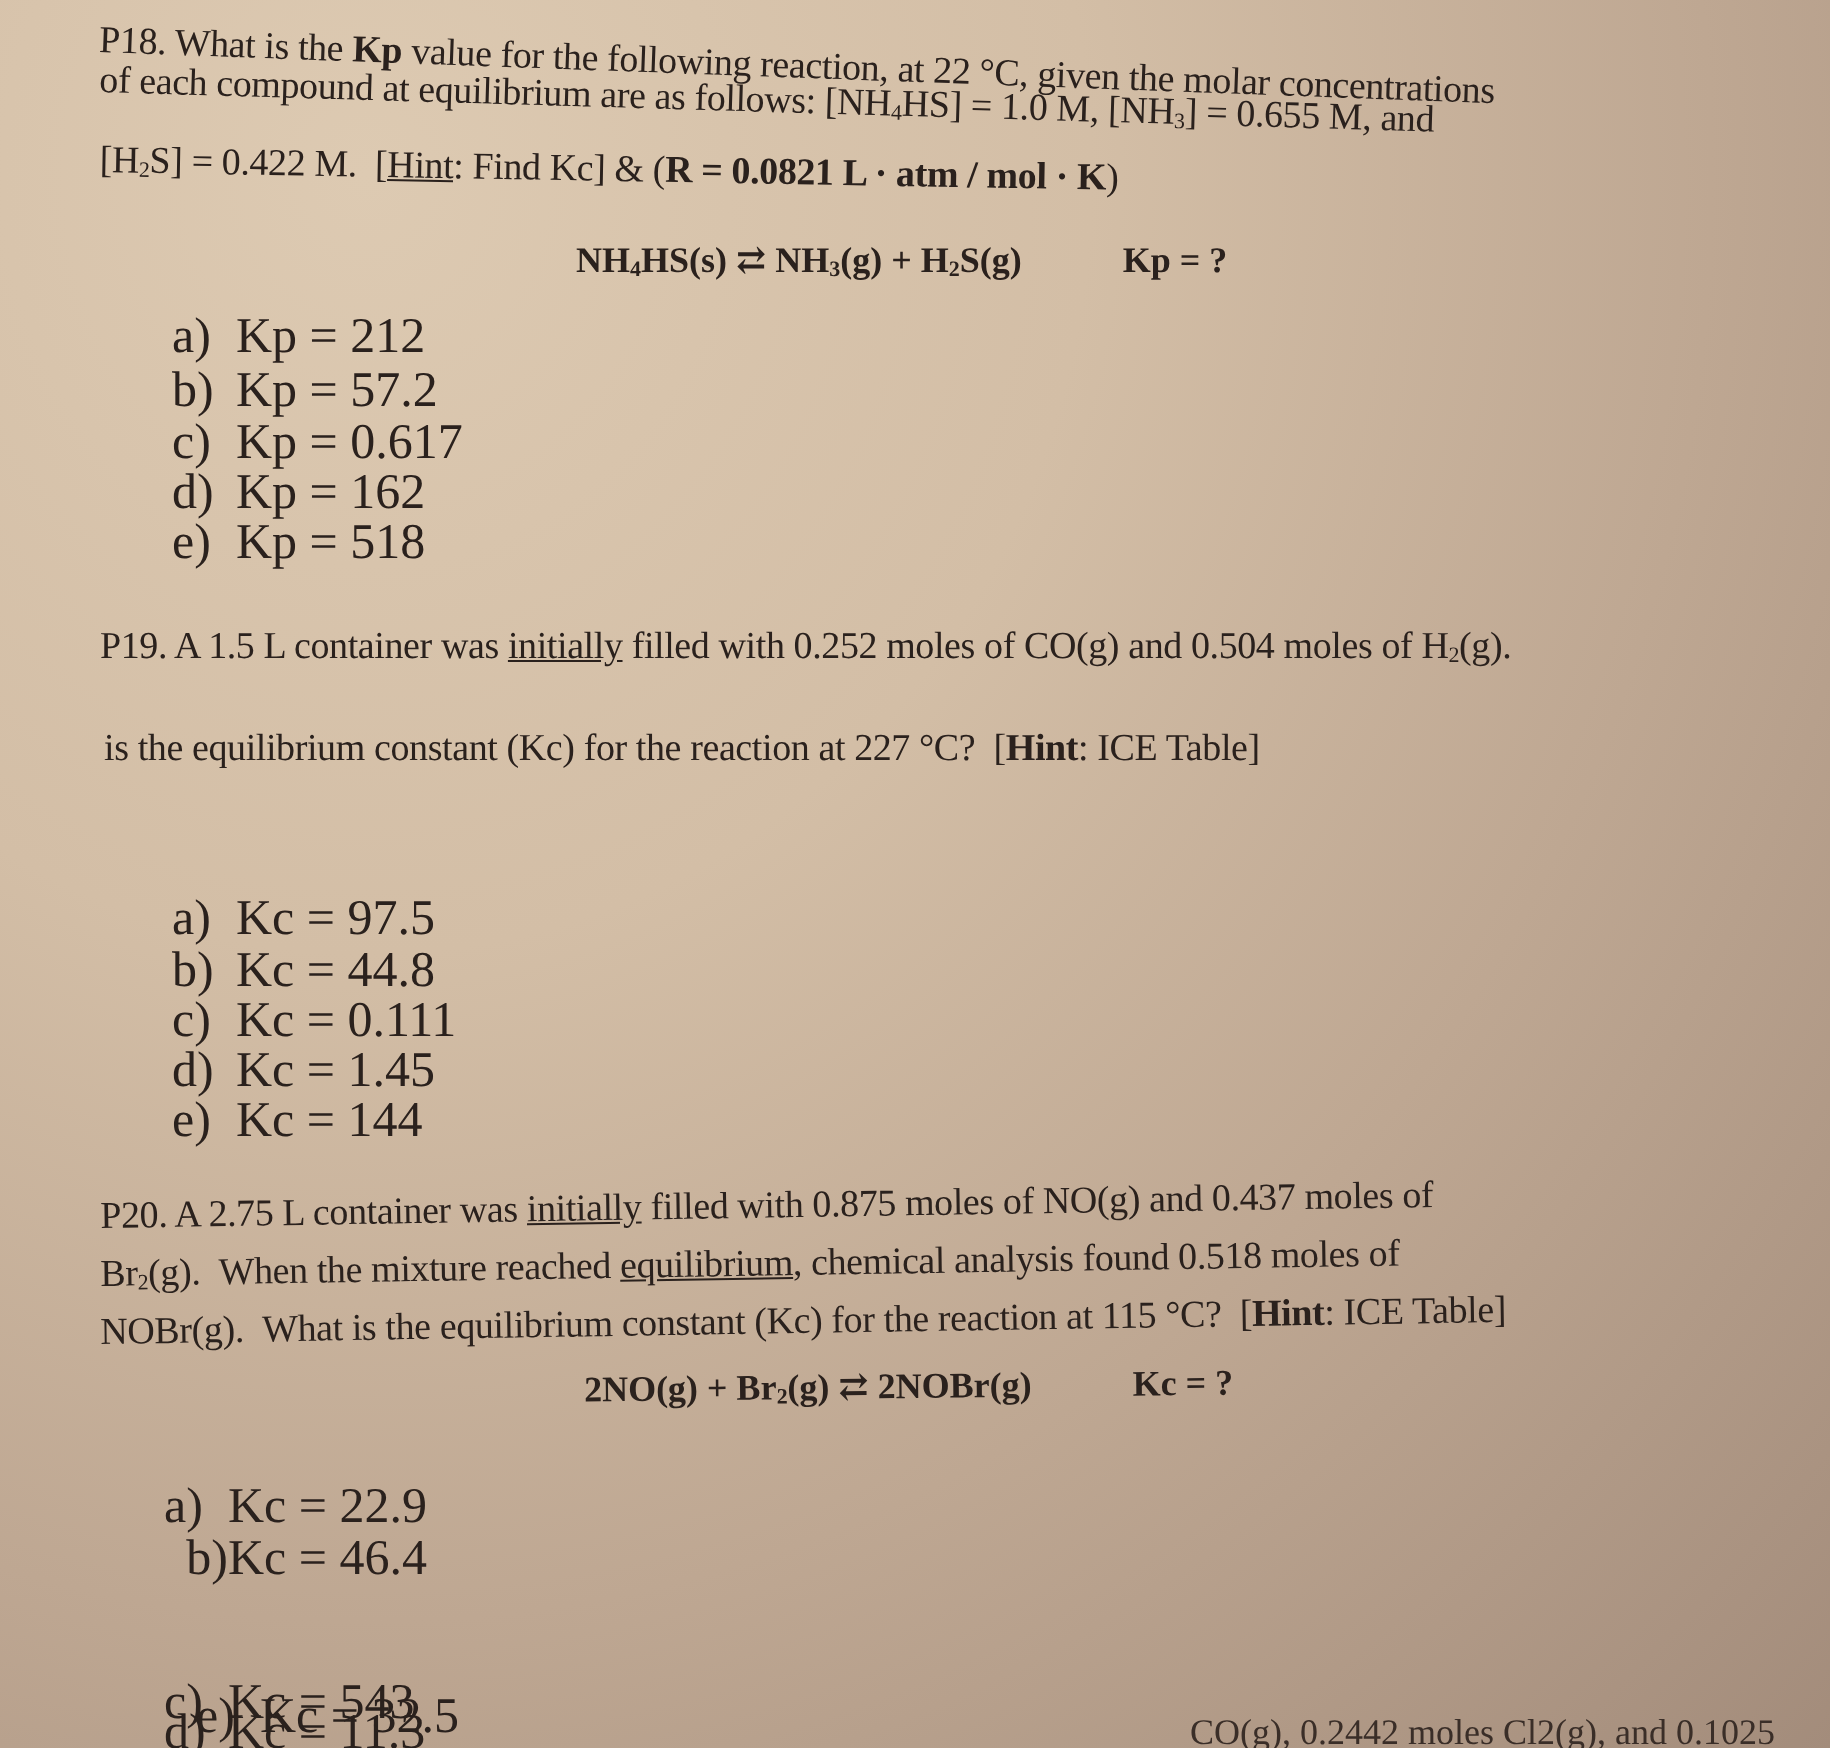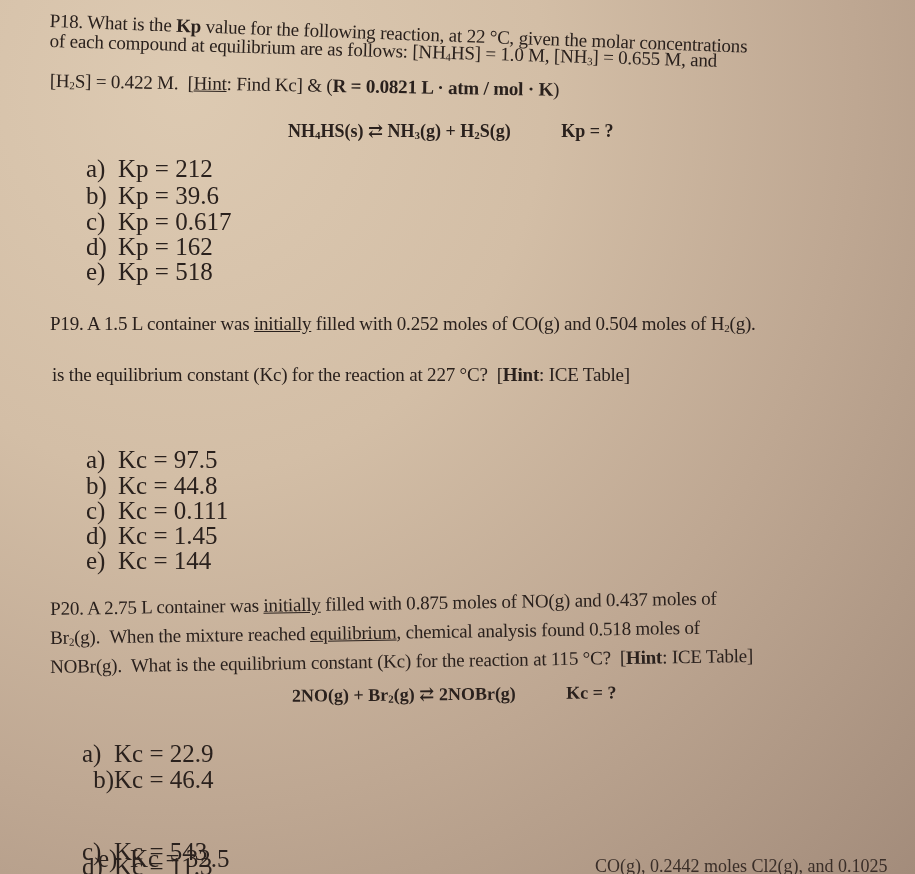--- a/index.html
+++ b/index.html
@@ -34,21 +34,21 @@
   </div>
   <div class="line q" style="left:50px; top:70px; transform:rotate(1.0deg);">
     [H<sub>2</sub>S] = 0.422 M. &nbsp;[<u>Hint</u>: Find Kc] &amp; (<b>R = 0.0821 L · atm / mol · K</b>)
   </div>
   <div class="eq" style="left:288px; top:120px;">
     NH<sub>4</sub>HS(s) ⇄ NH<sub>3</sub>(g) + H<sub>2</sub>S(g)
     <span class="k">Kp = ?</span>
   </div>
 
   <div class="opt" style="left:86px; top:155px;"><span class="lbl">a)</span><span>Kp = 212</span></div>
-  <div class="opt" style="left:86px; top:182px;"><span class="lbl">b)</span><span>Kp = 39.6</span></div>
+  <div class="opt" style="left:86px; top:182px;"><span class="lbl">b)</span><span>Kp = 57.2</span></div>
   <div class="opt" style="left:86px; top:208px;"><span class="lbl">c)</span><span>Kp = 0.617</span></div>
   <div class="opt" style="left:86px; top:233px;"><span class="lbl">d)</span><span>Kp = 162</span></div>
   <div class="opt" style="left:86px; top:258px;"><span class="lbl">e)</span><span>Kp = 518</span></div>
 
   <div class="line q" style="left:50px; top:313px;">
     <span>P19.</span>
     <span> A 1.5 L container was <u>initially</u> filled with 0.252 moles of CO(g) and 0.504 moles of H<sub>2</sub>(g).</span>
   </div>
   <div class="line q" style="left:52px; top:364px;">
     is the equilibrium constant (Kc) for the reaction at 227 °C? &nbsp;[<b>Hint</b>: ICE Table]

